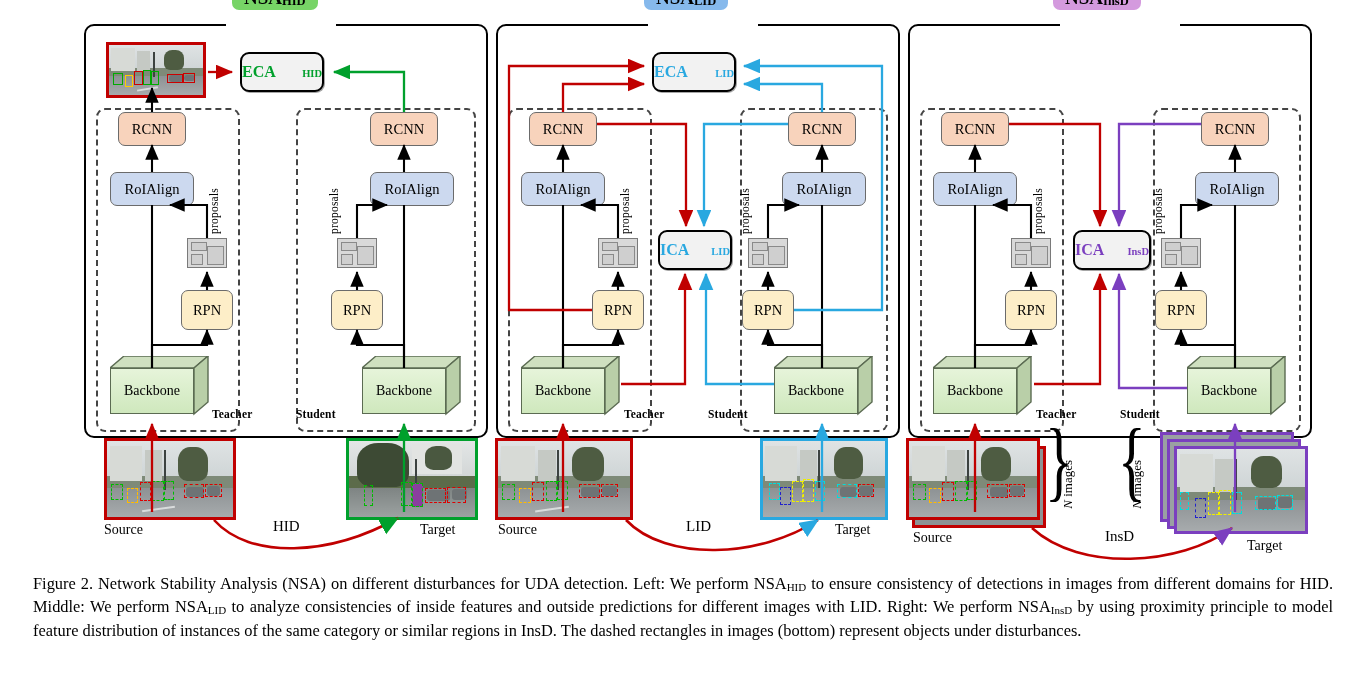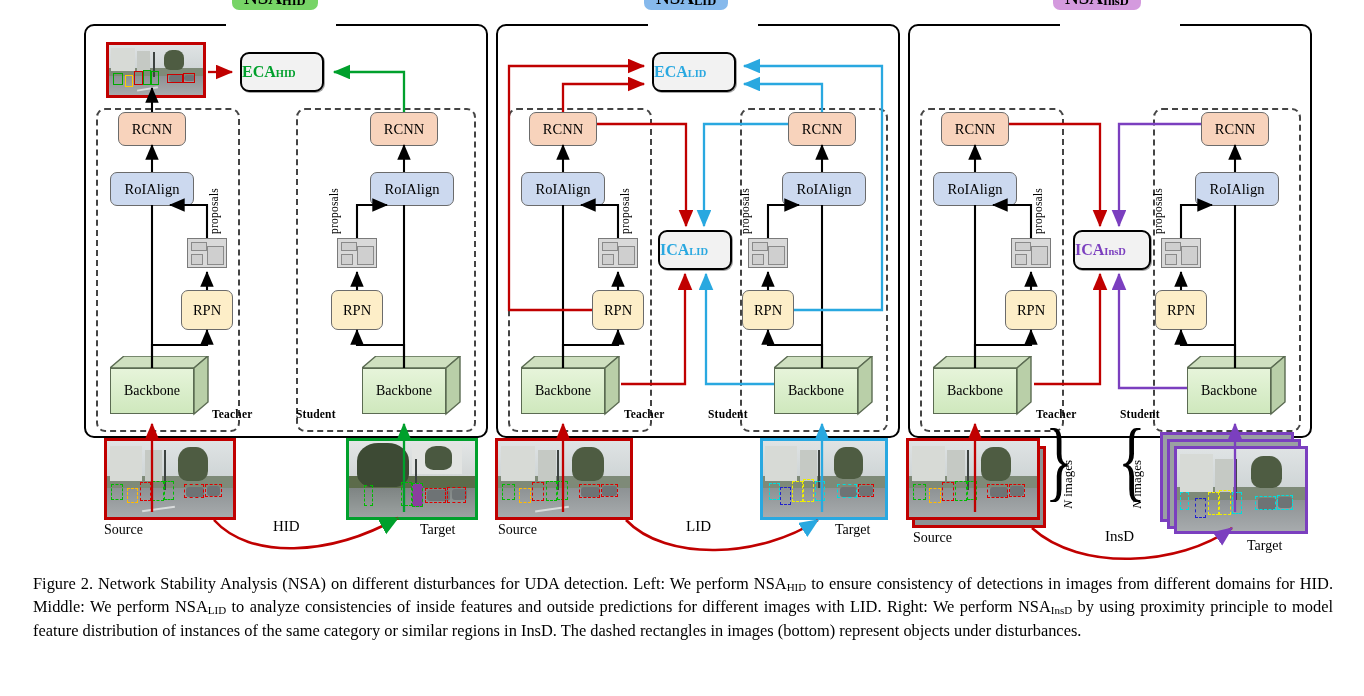--- a/index.html
+++ b/index.html
@@ -32,21 +32,21 @@
   
   .prop-icon{position:absolute;width:40px;height:30px;background:#d9d9d9;border:1.6px solid #7a7a7a;box-sizing:border-box;}
   .prop-icon i{position:absolute;background:#cfcfcf;border:1.4px solid #8a8a8a;box-sizing:border-box;display:block;}
   .prop-icon i.a{left:3px;top:3px;width:16px;height:9px;}
   .prop-icon i.b{left:3px;top:15px;width:12px;height:11px;}
   .prop-icon i.c{left:19px;top:7px;width:17px;height:19px;}
   .prop-label{position:absolute;font-size:11.5px;writing-mode:vertical-rl;transform:rotate(180deg);white-space:nowrap;letter-spacing:.2px;}
 
   
   .fusion{position:absolute;border:2.4px solid #000;border-radius:9px;background:#f2f2f2;
-      display:flex;align-items:center;justify-content:flex-start;font-weight:bold;font-size:16px;
+      display:flex;align-items:center;justify-content:space-between;font-weight:bold;font-size:16px;
       box-shadow:1px 1px 0 rgba(0,0,0,.35);box-sizing:border-box;z-index:4;}
   .fusion sub{font-size:10.5px;vertical-align:baseline;position:relative;top:1px;}
 
   
   .photo{position:absolute;overflow:hidden;box-sizing:border-box;background:#9aa0a2;}
   .ph-sky{position:absolute;left:0;top:0;right:0;height:48%;background:linear-gradient(180deg,#dfe3e4 0%,#cfd5d6 100%);}
   .ph-road{position:absolute;left:0;bottom:0;right:0;height:38%;background:linear-gradient(180deg,#8d9294 0%,#a7abad 100%);}
   .ph-mid{position:absolute;left:0;top:46%;right:0;height:18%;background:#7e8a78;}
   .ph-b1{position:absolute;left:2%;top:6%;width:26%;height:46%;background:#d7dad6;}
   .ph-b2{position:absolute;left:30%;top:12%;width:14%;height:40%;background:#c5c9c4;}

